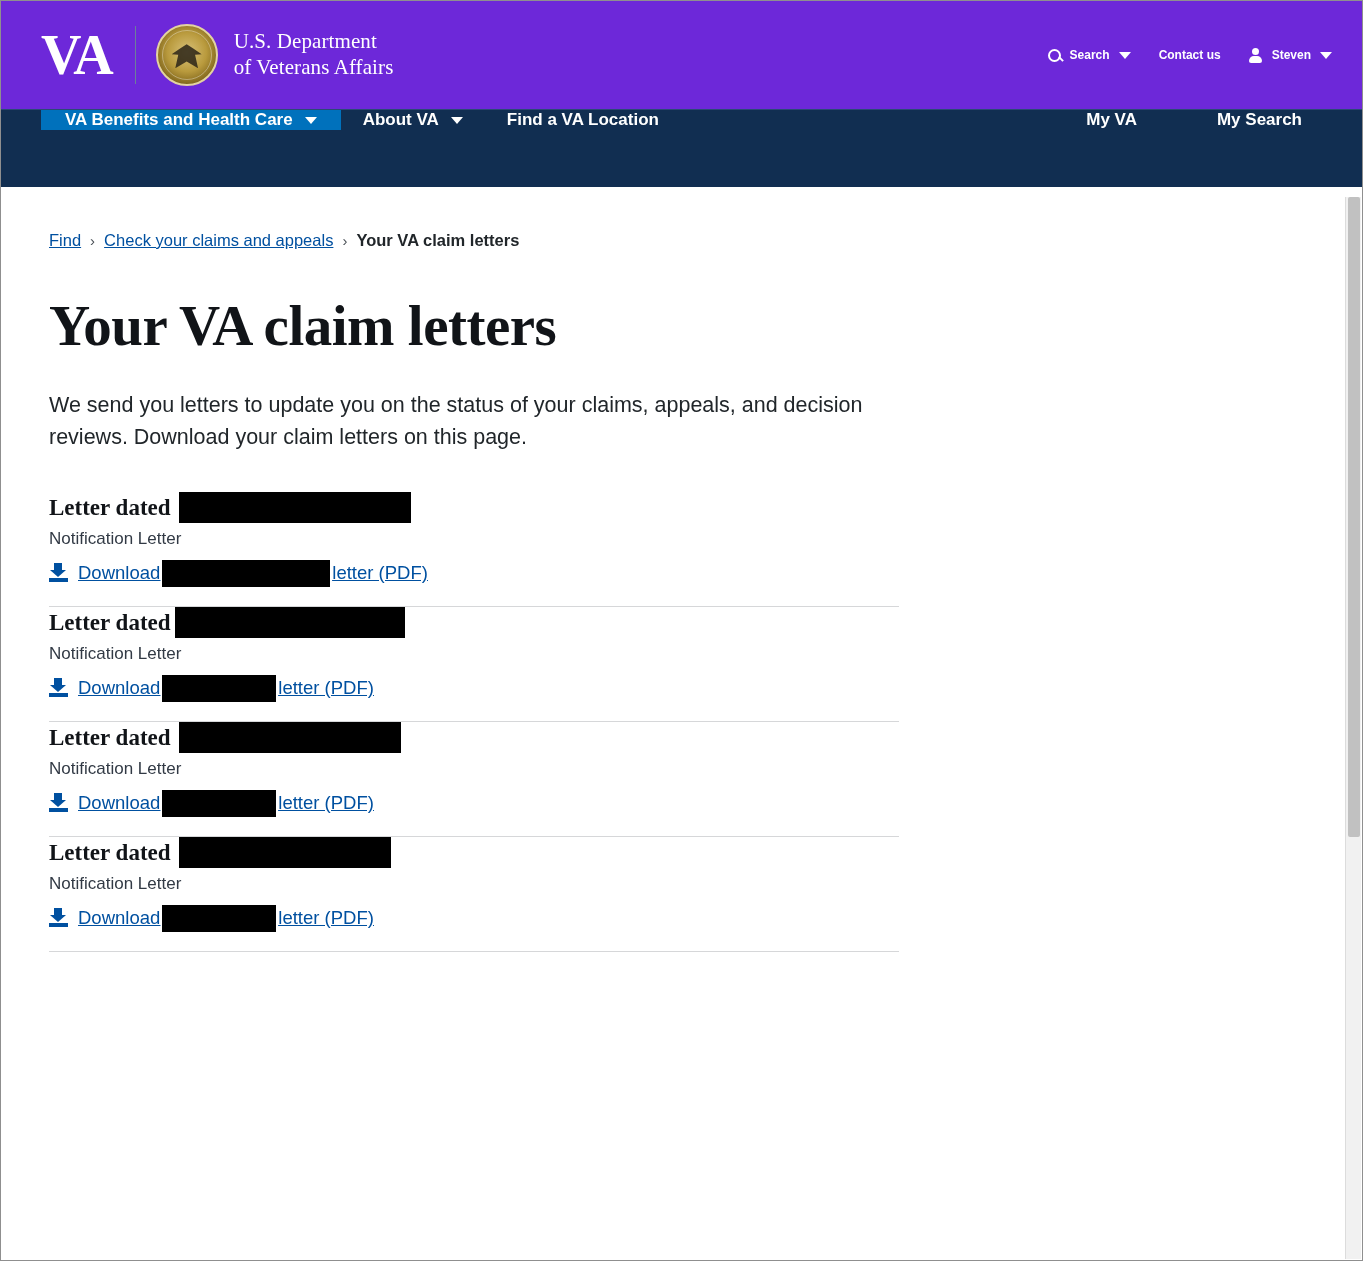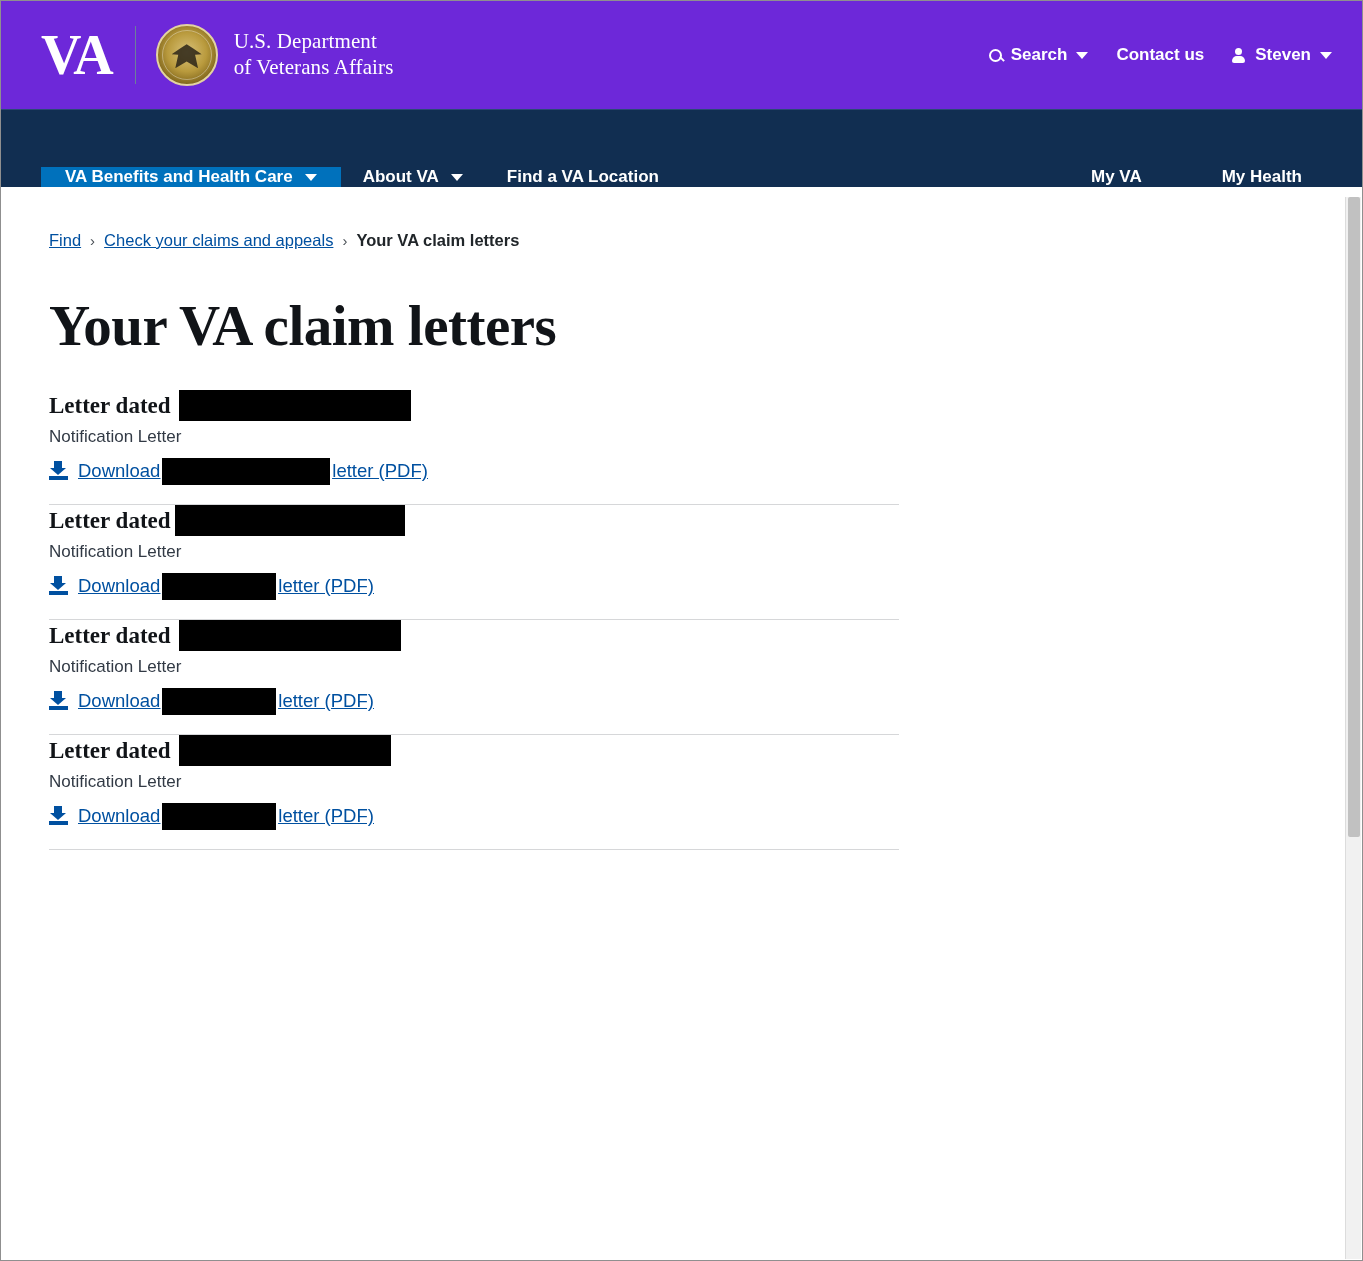--- a/index.html
+++ b/index.html
@@ -86,21 +86,21 @@
     display: flex;
     align-items: center;
     gap: 28px;
     color: #ffffff;
   }
   .hdr-link {
     display: flex;
     align-items: center;
     gap: 7px;
     color: #ffffff;
-    font-size: 17px;
+    font-size: 12px;
     font-weight: bold;
     cursor: pointer;
     white-space: nowrap;
   }
   .hdr-link .mag {
     display: inline-block;
     width: 13px; height: 13px;
     border: 2px solid #ffffff;
     border-radius: 50%;
     position: relative;
@@ -141,21 +141,21 @@
     width: 13px; height: 7px;
     background: #ffffff;
     border-radius: 7px 7px 3px 3px;
   }
 
   
   .nav-band {
     height: 78px;
     background: #112e51;
     display: flex;
-    align-items: flex-end;
+    align-items: flex-start;
     border-top: 1px solid #2a4a74;
   }
   .nav-item {
     display: flex;
     align-items: center;
     gap: 10px;
     padding: 0 22px;
     color: #ffffff;
     font-size: 17px;
     font-weight: bold;
@@ -352,36 +352,37 @@
       <span class="caret-down"></span>
     </div>
     <div class="nav-item">
       <span>Find a VA Location</span>
     </div>
     <div class="nav-right">
       <div class="nav-item">
         <span>My VA</span>
       </div>
       <div class="nav-item">
-        <span>My Health</span>
+        <span>My Search</span>
       </div>
     </div>
   </div>
 
   <div class="content">
 
     <div class="breadcrumb">
       <a>Find</a>
       <span class="sep">›</span>
       <a>Check your claims and appeals</a>
       <span class="sep">›</span>
       <span class="current">Your VA claim letters</span>
     </div>
 
     <h1 class="page-title">Your VA claim letters</h1>
+    <p class="intro">We send you letters to update you on the status of your claims, appeals, and decision reviews. Download your claim letters on this page.</p>
 
     <div class="letter-list">
 
       <div class="letter-item">
         <div class="letter-heading">
           <span>Letter dated</span>
           <span class="redact" style="width:232px;margin-left:8px;"></span>
         </div>
         <div class="letter-type">Notification Letter</div>
         <div class="download-row">

